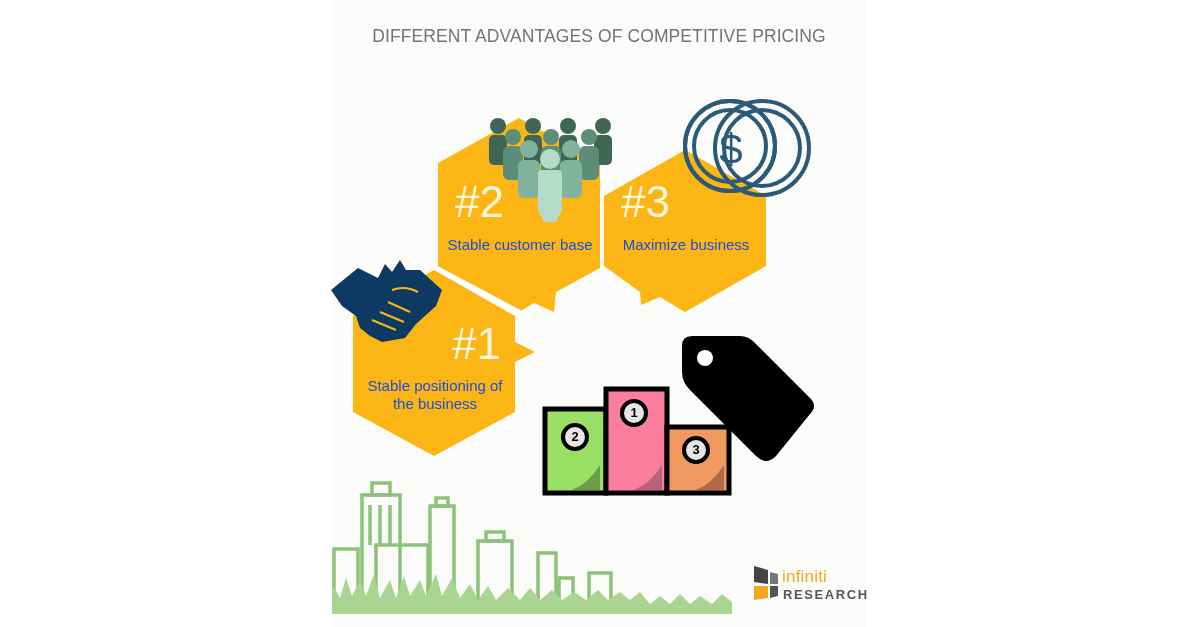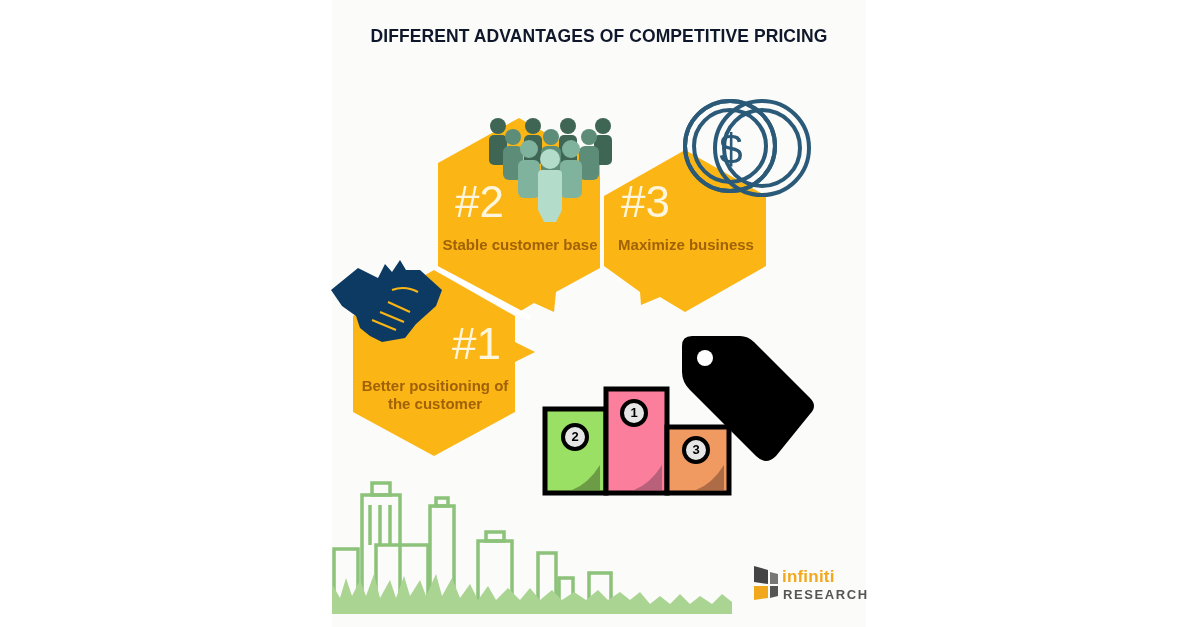--- a/index.html
+++ b/index.html
@@ -10,48 +10,48 @@
       overflow: hidden;
       font-family: "Liberation Sans", sans-serif;
     }
     .panel {
       position: absolute; left: 332px; top: 0; width: 534px; height: 627px;
       background: #fbfbfa;
     }
     .title {
       position: absolute; left: 332px; top: 26px; width: 534px;
       text-align: center;
-      color: #0f172a;
-      font-weight: bold;
+      color: #737373;
+      font-weight: normal;
       font-size: 17.5px;
       letter-spacing: 0.1px;
       white-space: nowrap;
     }
     svg.art { position: absolute; left: 0; top: 0; }
     .hex-num {
       position: absolute;
       color: #fdf5dc;
       font-size: 44px;
       font-weight: normal;
       line-height: 1;
     }
     .hex-label {
       position: absolute;
-      color: #a16207;
-      font-weight: bold;
+      color: #1d4ed8;
+      font-weight: normal;
       font-size: 15px;
       line-height: 18px;
       text-align: center;
     }
     .logo {
       position: absolute; left: 752px; top: 563px; width: 100px; height: 40px;
     }
     .logo-word {
       position: absolute; left: 30px; top: 4px;
-      font-weight: bold; font-size: 17px; color: #f2a81d; letter-spacing: 0.2px;
+      font-weight: normal; font-size: 17px; color: #f2a81d; letter-spacing: 0.2px;
     }
     .logo-sub {
       position: absolute; left: 31px; top: 24px;
       font-weight: bold; font-size: 13px; color: #555555; letter-spacing: 1.6px;
     }
   </style>
 </head>
 <body>
 
 <div class="panel"></div>
@@ -174,21 +174,21 @@
   </g>
 </svg>
 
 <div class="hex-num" style="left:455px; top:180px;">#2</div>
 <div class="hex-label" style="left:440px; top:236px; width:160px;">Stable customer base</div>
 
 <div class="hex-num" style="left:621px; top:180px;">#3</div>
 <div class="hex-label" style="left:606px; top:236px; width:160px;">Maximize business</div>
 
 <div class="hex-num" style="left:452px; top:322px;">#1</div>
-<div class="hex-label" style="left:355px; top:377px; width:160px;">Better positioning of the customer</div>
+<div class="hex-label" style="left:355px; top:377px; width:160px;">Stable positioning of the business</div>
 
 <div style="position:absolute; left:568px; top:429px; width:14px; text-align:center; font-weight:bold; font-size:13px; color:#000;">2</div>
 <div style="position:absolute; left:627px; top:405px; width:14px; text-align:center; font-weight:bold; font-size:13px; color:#000;">1</div>
 <div style="position:absolute; left:689px; top:442px; width:14px; text-align:center; font-weight:bold; font-size:13px; color:#000;">3</div>
 
 <div class="logo">
   <div class="logo-word">infiniti</div>
   <div class="logo-sub">RESEARCH</div>
 </div>
 

